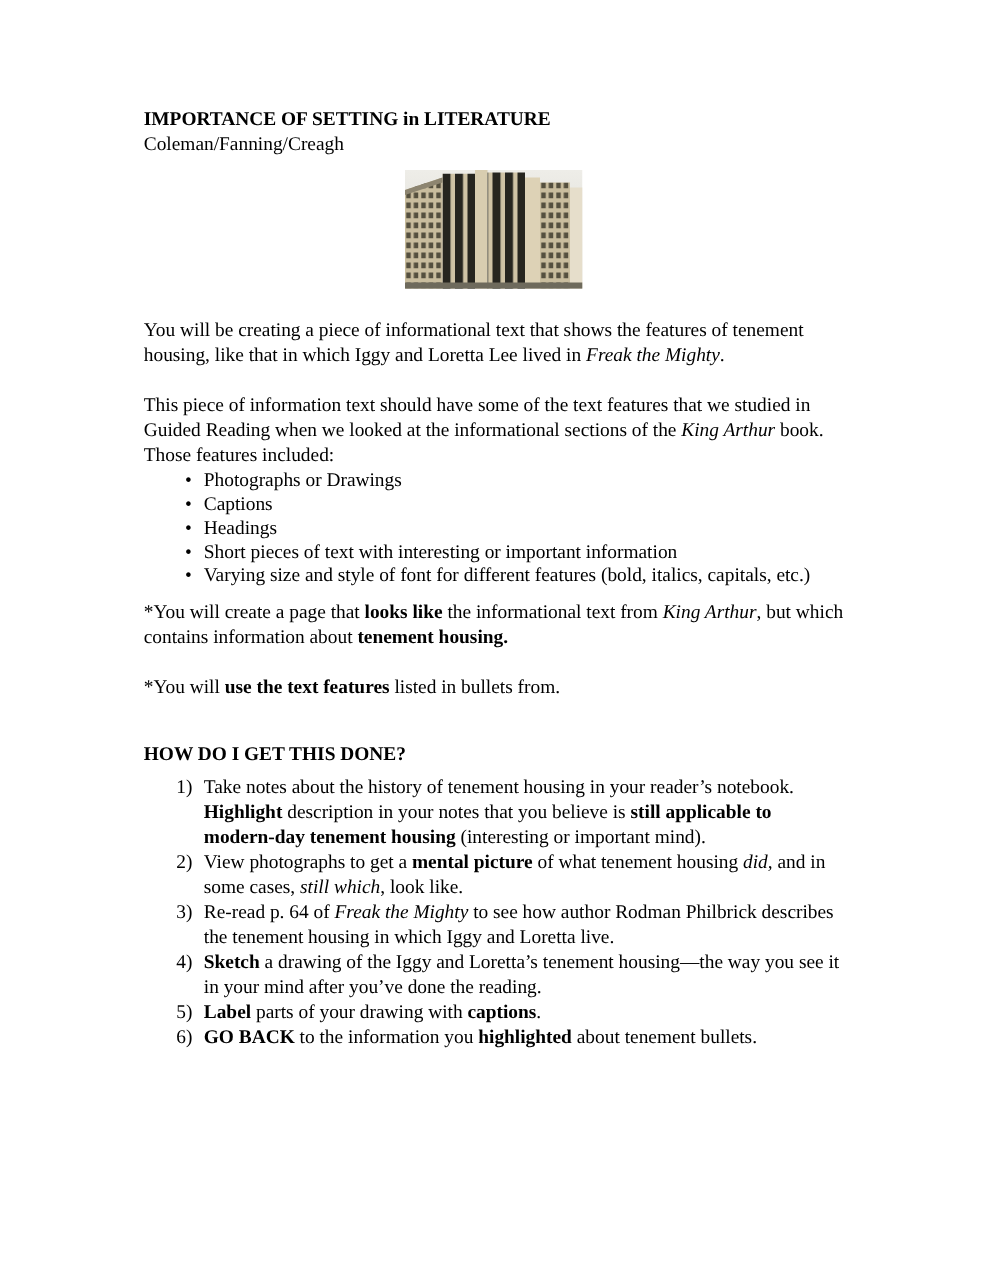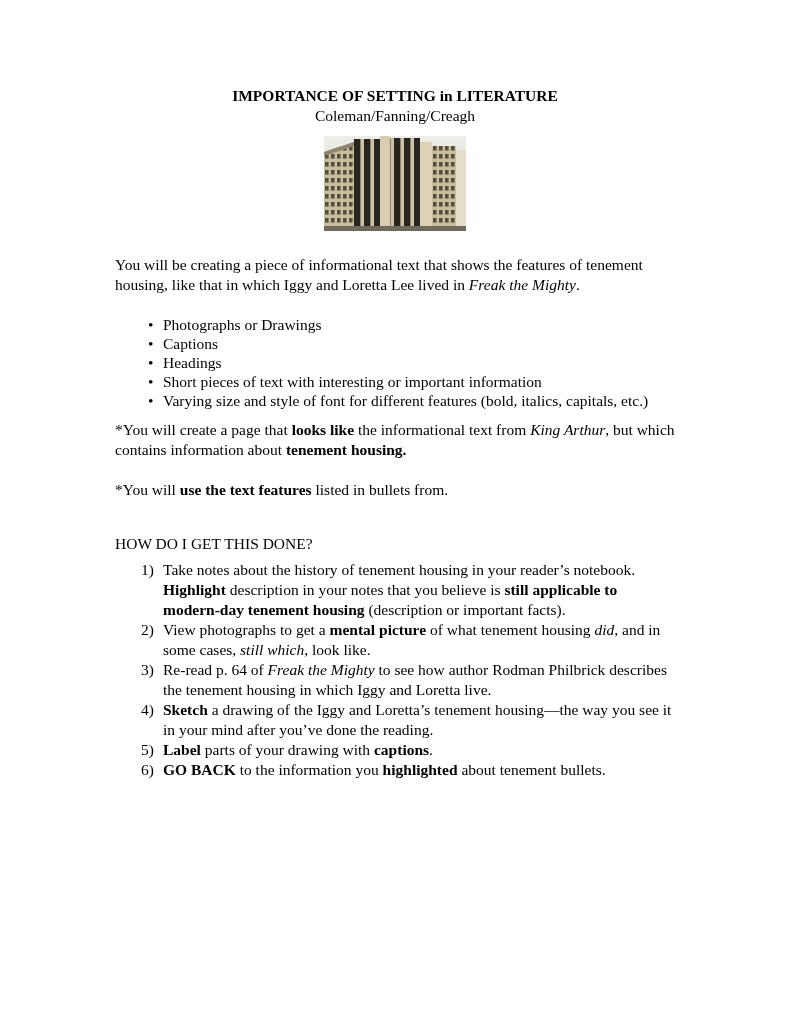--- a/index.html
+++ b/index.html
@@ -15,21 +15,21 @@
     overflow: hidden;
   }
   .page {
     box-sizing: border-box;
     width: 791px;
     height: 1024px;
     padding: 86px 116px 0 115px;
     font-size: 15.5px;
     line-height: 20px;
   }
-  .center { text-align: center; }
+  .center { }
   .doc-title { font-weight: bold; }
   .header-line { line-height: 20px; }
   .photo-wrap {
     text-align: center;
     margin: 10px 0 24px 0;
   }
   .photo-wrap svg {
     display: inline-block;
     vertical-align: top;
   }
@@ -47,21 +47,21 @@
     display: flex;
     line-height: 19px;
     margin: 0;
   }
   .feature-item .bullet {
     width: 15px;
     margin-left: 33px;
     flex-shrink: 0;
   }
   .section-heading {
-    font-weight: normal;
+    font-weight: bold;
     margin: 34px 0 6px 0;
   }
   .steps {
     margin: 0;
     padding: 0;
   }
   .step-item {
     display: flex;
     line-height: 20px;
   }
@@ -105,20 +105,21 @@
       <rect x="96" y="6" width="12" height="89" fill="#ddd2b6"></rect>
       <rect x="108" y="10" width="24" height="85" fill="url(#winGrid)"></rect>
       <rect x="132" y="14" width="10" height="81" fill="#e6decb"></rect>
       <rect x="0" y="90" width="142" height="5" fill="#6e6a5c"></rect>
     </svg>
   </div>
 
   <p class="para"><span>You will be creating a piece of informational text that shows the features of tenement housing, like that in which Iggy and Loretta Lee lived in </span><i>Freak the Mighty</i><span>.</span></p>
 
 
+  <p class="para tight"><span>This piece of information text should have some of the text features that we studied in Guided Reading when we looked at the informational sections of the </span><i>King Arthur</i><span> book. Those features included:</span></p>
 
   <div class="features">
     <div class="feature-item">
         <span class="bullet">•</span>
         <span>Photographs or Drawings</span>
       </div>
     <div class="feature-item">
         <span class="bullet">•</span>
         <span>Captions</span>
       </div>
@@ -139,21 +140,21 @@
   <p class="para"><span>*You will create a page that </span><b>looks like</b><span> the informational text from </span><i>King Arthur</i><span>, but which contains information about </span><b>tenement housing.</b></p>
 
   <p class="para"><span>*You will </span><b>use the text features</b><span> listed in bullets from.</span></p>
 
   <div class="section-heading">HOW DO I GET THIS DONE?</div>
 
   <div class="steps">
 
     <div class="step-item">
       <span class="num">1)</span>
-      <span class="step-text"><span>Take notes about the history of tenement housing in your reader’s notebook. </span><b>Highlight</b><span> description in your notes that you believe is </span><b>still applicable to modern-day tenement housing</b><span> (description or important facts).</span></span>
+      <span class="step-text"><span>Take notes about the history of tenement housing in your reader’s notebook. </span><b>Highlight</b><span> description in your notes that you believe is </span><b>still applicable to modern-day tenement housing</b><span> (interesting or important mind).</span></span>
     </div>
 
     <div class="step-item">
       <span class="num">2)</span>
       <span class="step-text"><span>View photographs to get a </span><b>mental picture</b><span> of what tenement housing </span><i>did,</i><span> and in some cases, </span><i>still which</i><span>, look like.</span></span>
     </div>
 
     <div class="step-item">
       <span class="num">3)</span>
       <span class="step-text"><span>Re-read p. 64 of </span><i>Freak the Mighty</i><span> to see how author Rodman Philbrick describes the tenement housing in which Iggy and Loretta live.</span></span>

